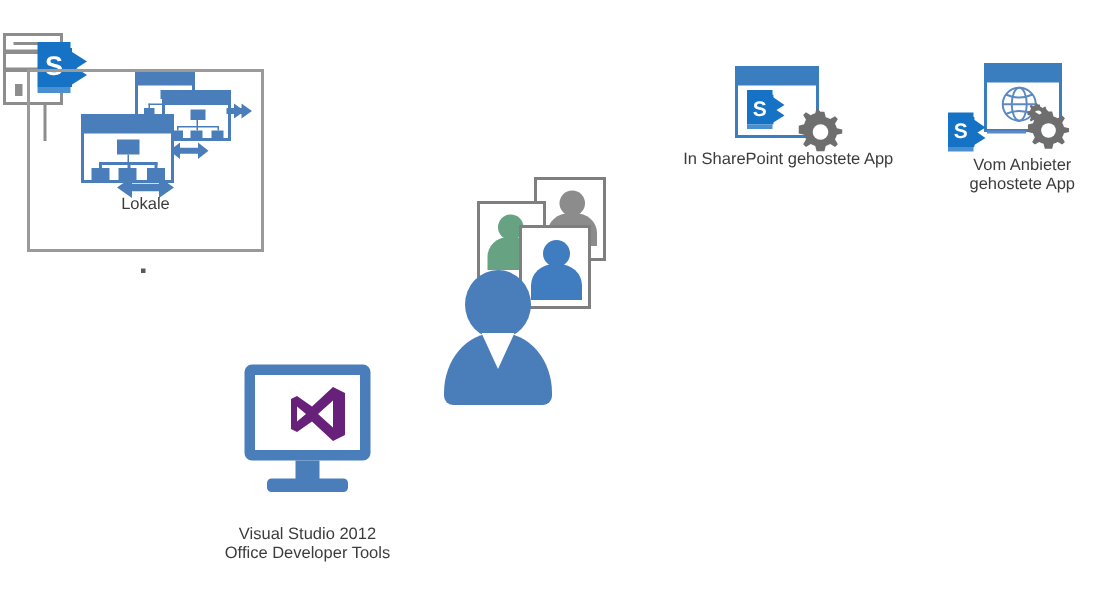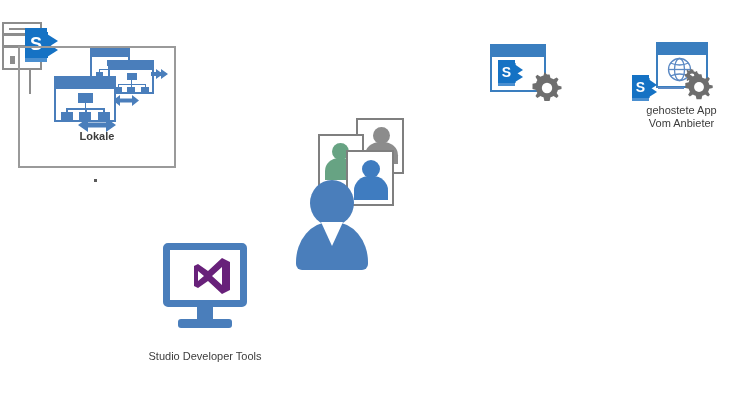--- a/index.html
+++ b/index.html
@@ -45,21 +45,20 @@
     border: 2px solid #9a9a9a;
     box-sizing: border-box;
     background: transparent;
   }
   #local-dev-inner {
     position: absolute;
     left: 18px;
     top: 46px;
     width: 158px;
     height: 122px;
-    font-weight: bold;
   }
   #site-stack {
     position: absolute;
     left: 32px;
     top: 2px;
     width: 110px;
     height: 78px;
   }
   .site-win {
     position: absolute;
@@ -410,20 +409,23 @@
         <path d="M0 0 L1.6 0 L1.6 20 L0 20 Z" fill="#1572c4"></path>
       </svg>
       <div class="sp-bar" style="top:23px;width:17px;height:3px;"></div>
     </div>
 
     <svg class="gear" style="left:86px;top:26px;" width="36" height="36" viewBox="0 0 36 36">
       <path fill="#6e6e6e" d="M18 4.5 l2.6 0 0.9 3.6 a10.6 10.6 0 0 1 3 1.25 l3.2-1.9 1.85 1.85 -1.9 3.2 a10.6 10.6 0 0 1 1.25 3 l3.6 0.9 0 2.6 -3.6 0.9 a10.6 10.6 0 0 1 -1.25 3 l1.9 3.2 -1.85 1.85 -3.2-1.9 a10.6 10.6 0 0 1 -3 1.25 l-0.9 3.6 -2.6 0 -2.6 0 -0.9-3.6 a10.6 10.6 0 0 1 -3-1.25 l-3.2 1.9 -1.85-1.85 1.9-3.2 a10.6 10.6 0 0 1 -1.25-3 l-3.6-0.9 0-2.6 0-2.6 3.6-0.9 a10.6 10.6 0 0 1 1.25-3 l-1.9-3.2 1.85-1.85 3.2 1.9 a10.6 10.6 0 0 1 3-1.25 l0.9-3.6 z"></path>
       <circle cx="18" cy="18" r="5.2" fill="#ffffff"></circle>
     </svg>
 
+    <div class="caption" style="position:absolute;left:0;top:56px;width:165px;">
+      <span class="caption-line">In SharePoint gehostete App</span>
+    </div>
   </div>
 
   
   <div class="node" style="left:628px;top:42px;width:107px;height:92px;">
 
     <div class="app-win" style="left:28px;top:0;width:52px;height:46px;">
       <div class="tb"></div>
     </div>
 
     <svg class="globe" style="left:38px;top:14px;" width="34" height="30" viewBox="0 0 34 30">
@@ -451,33 +453,34 @@
       </svg>
       <div class="sp-bar" style="top:23px;width:17px;height:3px;"></div>
     </div>
 
     <svg class="gear" style="left:54px;top:28px;" width="34" height="34" viewBox="0 0 36 36">
       <path fill="#6e6e6e" d="M18 4.5 l2.6 0 0.9 3.6 a10.6 10.6 0 0 1 3 1.25 l3.2-1.9 1.85 1.85 -1.9 3.2 a10.6 10.6 0 0 1 1.25 3 l3.6 0.9 0 2.6 -3.6 0.9 a10.6 10.6 0 0 1 -1.25 3 l1.9 3.2 -1.85 1.85 -3.2-1.9 a10.6 10.6 0 0 1 -3 1.25 l-0.9 3.6 -2.6 0 -2.6 0 -0.9-3.6 a10.6 10.6 0 0 1 -3-1.25 l-3.2 1.9 -1.85-1.85 1.9-3.2 a10.6 10.6 0 0 1 -1.25-3 l-3.6-0.9 0-2.6 0-2.6 3.6-0.9 a10.6 10.6 0 0 1 1.25-3 l-1.9-3.2 1.85-1.85 3.2 1.9 a10.6 10.6 0 0 1 3-1.25 l0.9-3.6 z"></path>
       <circle cx="18" cy="18" r="5.2" fill="#ffffff"></circle>
     </svg>
 
     <div class="caption" style="position:absolute;left:0;top:62px;width:107px;">
+      <span class="caption-line">Vom Anbieter</span>
       <span class="caption-line">gehostete App</span>
-      <span class="caption-line">Vom Anbieter</span>
     </div>
   </div>
 
   
   <div class="node" id="vs-node">
     <div id="vs-monitor">
       <svg id="vs-logo" viewBox="0 0 40 40">
         <path fill="#68217a" d="M30 2 L38 6 L38 34 L30 38 L16 25 L6 32 L2 30 L2 10 L6 8 L16 15 Z M30 11 L20 20 L30 29 Z M6 15 L6 25 L12 20 Z"></path>
       </svg>
     </div>
     <div id="vs-neck"></div>
     <div id="vs-base"></div>
   </div>
 
   <div class="caption" style="position:absolute;left:105px;top:350px;width:200px;">
-    <span class="caption-line">Studio Developer Tools</span>
+    <span class="caption-line">Visual Studio 2012</span>
+    <span class="caption-line">Office Developer Tools</span>
   </div>
 
 </div>
 
 </body></html>

